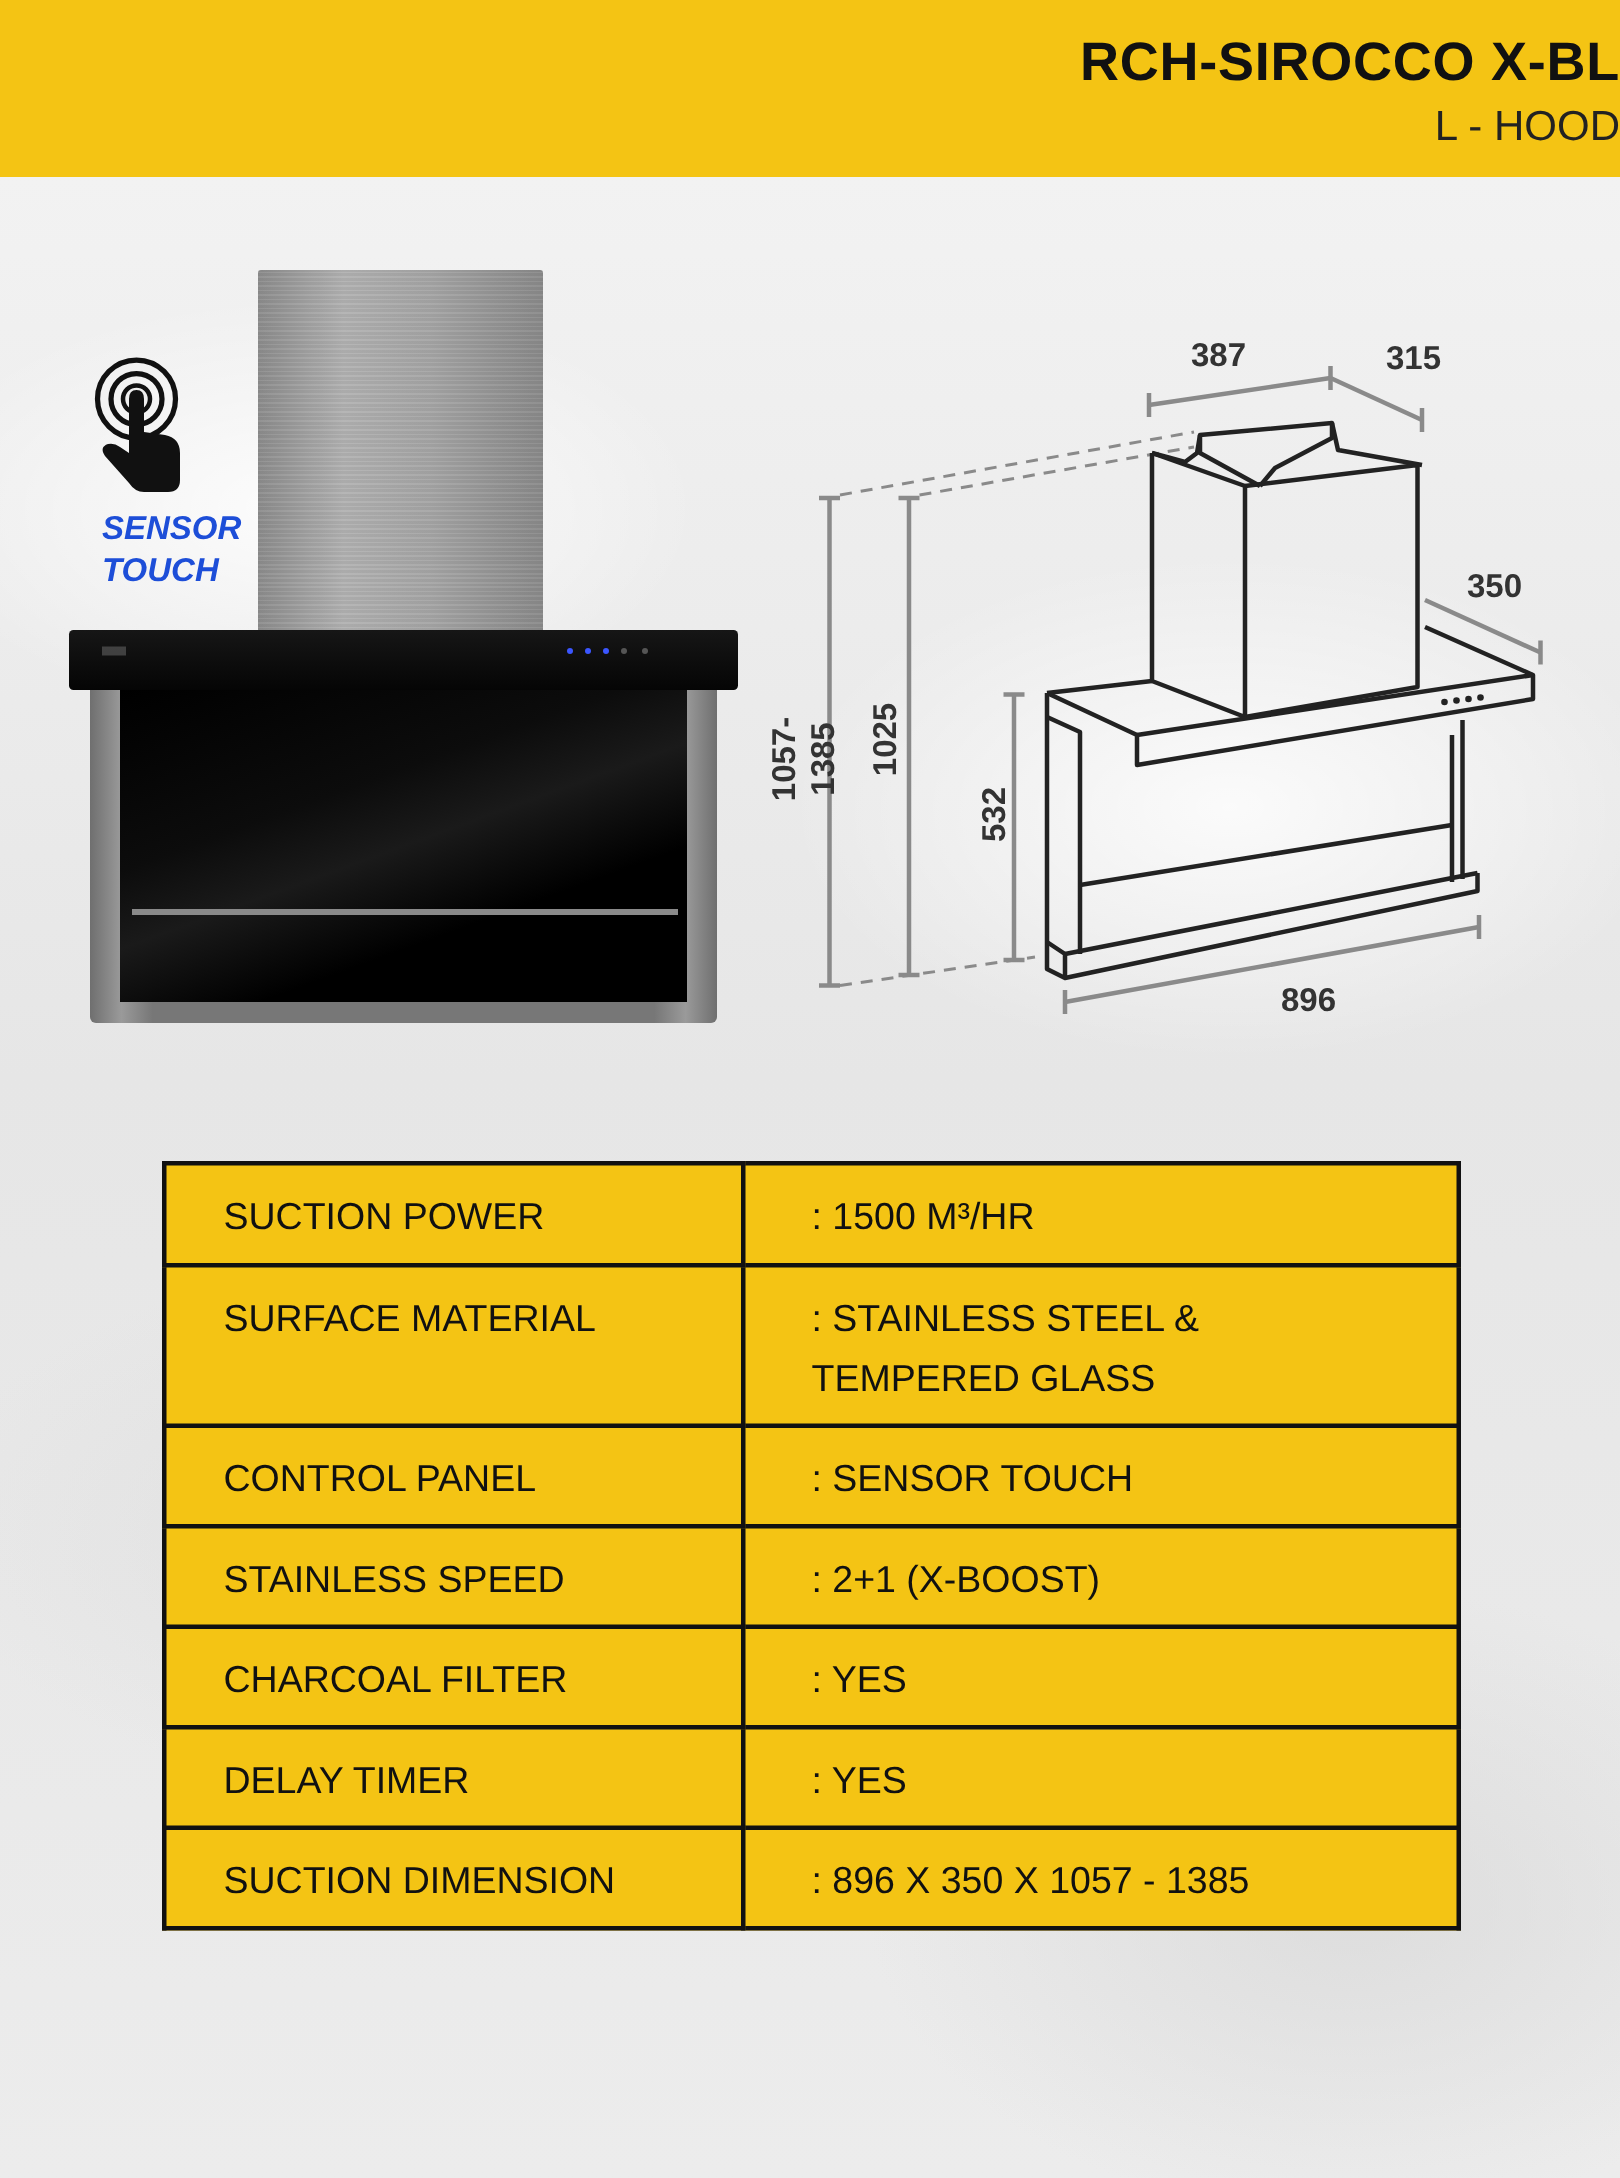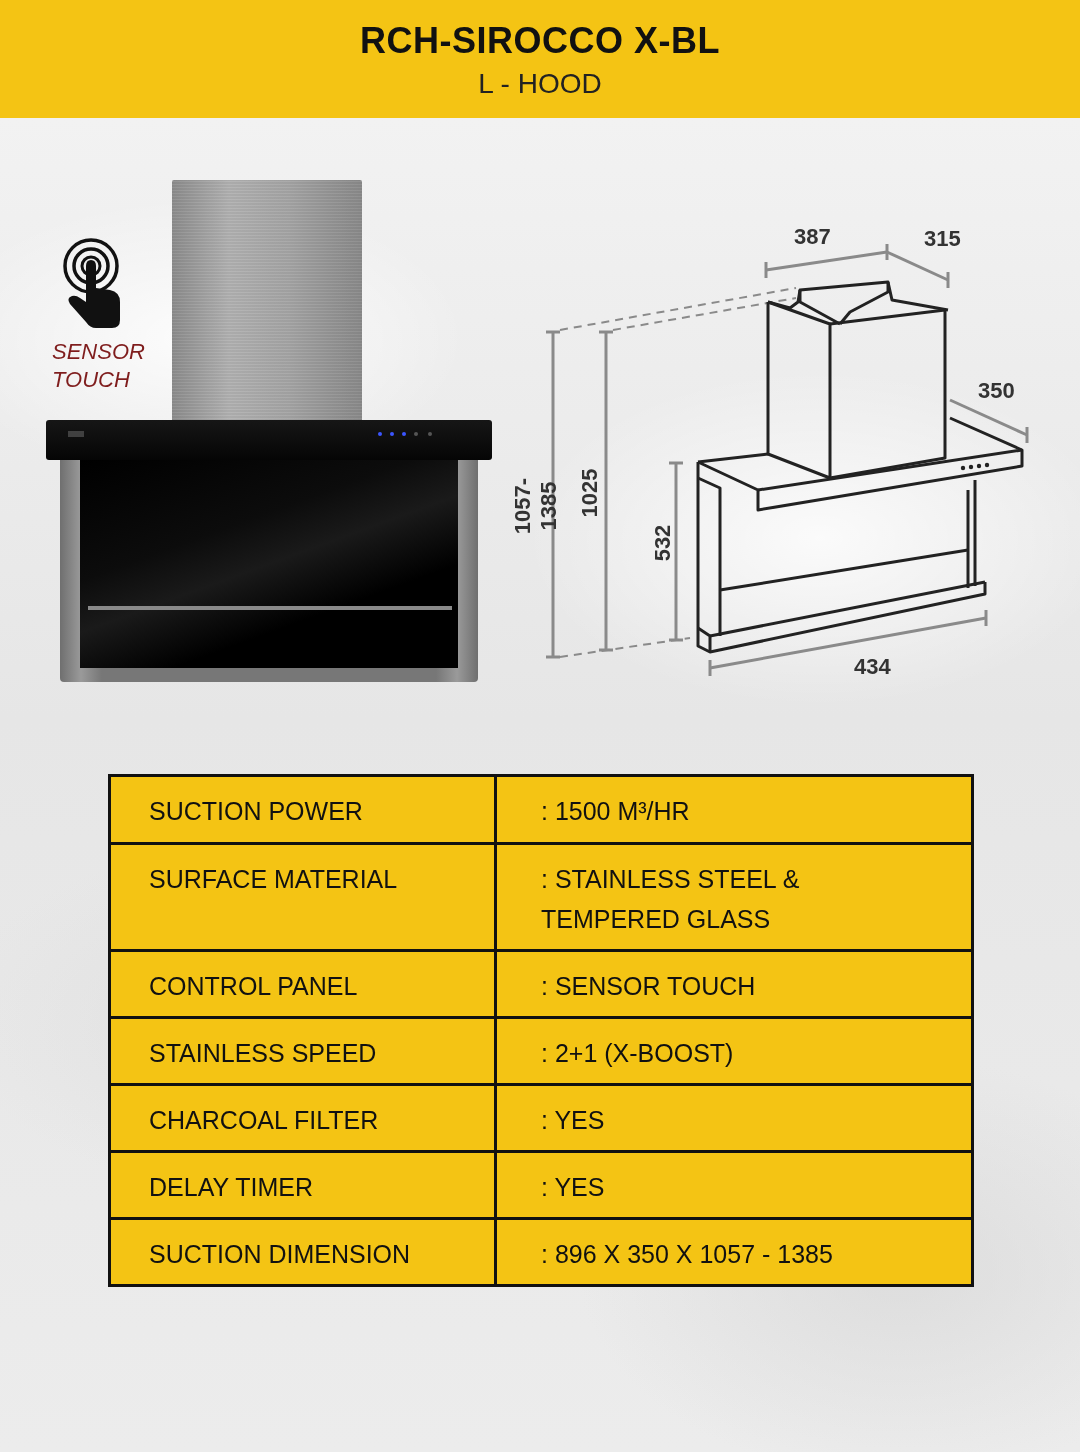--- a/index.html
+++ b/index.html
@@ -15,39 +15,39 @@
     background:
       radial-gradient(ellipse 380px 200px at 200px 220px, rgba(255,255,255,0.85), rgba(255,255,255,0) 70%),
       radial-gradient(ellipse 420px 240px at 820px 420px, rgba(255,255,255,0.8), rgba(255,255,255,0) 70%),
       radial-gradient(ellipse 500px 260px at 300px 900px, rgba(220,220,220,0.7), rgba(255,255,255,0) 70%),
       radial-gradient(ellipse 460px 300px at 900px 1150px, rgba(215,215,215,0.7), rgba(255,255,255,0) 70%),
       linear-gradient(180deg, #f2f2f2 0%, #e6e6e6 45%, #ececec 100%);
   }
   .header {
     position: absolute; left: 0; top: 0; width: 1080px; height: 118px;
     background: #f4c414;
-    text-align: center;
+    text-align: right;
   }
   .title {
     position: absolute; left: 0; right: 0; top: 20px;
     font-size: 36px; font-weight: 700; letter-spacing: 0.5px; color: #111;
   }
   .subtitle {
     position: absolute; left: 0; right: 0; top: 68px;
     font-size: 28px; font-weight: 400; color: #222;
   }
 
   
   .sensor {
     position: absolute; left: 50px; top: 238px; width: 110px; height: 160px;
   }
   .sensor svg { position: absolute; left: 12px; top: 0; }
   .sensor-label {
-    position: absolute; left: 2px; top: 100px;
-    font-size: 22px; font-weight: 400; font-style: italic; line-height: 28px; color: #7f1d1d;
+    position: absolute; left: 18px; top: 100px;
+    font-size: 22px; font-weight: 700; font-style: italic; line-height: 28px; color: #1d4ed8;
     white-space: pre-line;
   }
 
   
   .hood { position: absolute; left: 40px; top: 170px; width: 460px; height: 520px; }
   .chimney {
     position: absolute; left: 132px; top: 10px; width: 190px; height: 242px;
     background: linear-gradient(90deg, #8d8d8d 0%, #b2b2b2 30%, #a6a6a6 60%, #8a8a8a 100%);
     border-radius: 2px 2px 0 0;
   }
@@ -194,21 +194,21 @@
       <circle cx="459" cy="256" r="2.2"></circle>
       <circle cx="467" cy="255" r="2.2"></circle>
     </g>
   </svg>
   <div class="dim-label" style="left:274px;top:14px">387</div>
   <div class="dim-label" style="left:404px;top:16px">315</div>
   <div class="dim-label" style="left:458px;top:168px">350</div>
   <div class="dim-label dim-v" style="left:-34px;top:270px;width:100px;text-align:center">1057-1385</div>
   <div class="dim-label dim-v" style="left:40px;top:270px;width:60px;text-align:center">1025</div>
   <div class="dim-label dim-v" style="left:118px;top:320px;width:50px;text-align:center">532</div>
-  <div class="dim-label" style="left:334px;top:444px">434</div>
+  <div class="dim-label" style="left:334px;top:444px">896</div>
 </div>
 
 <table class="specs">
   <tbody>
     <tr style="height:68px">
       <td class="k">SUCTION POWER</td>
       <td class="v">: 1500 M³/HR</td>
     </tr>
     <tr style="height:106px">
       <td class="k">SURFACE MATERIAL</td>

